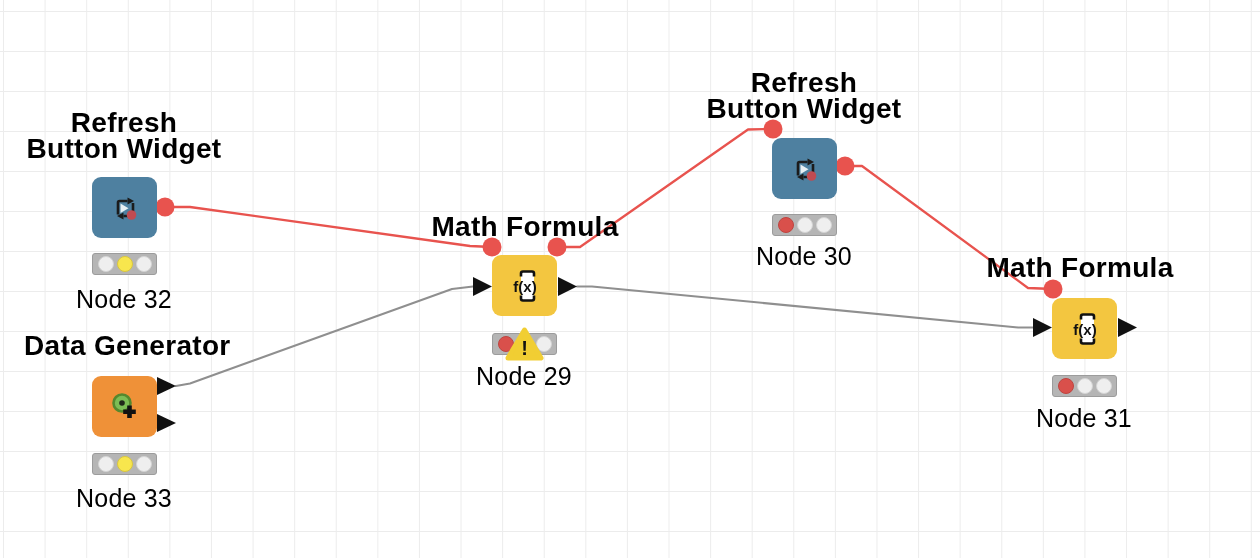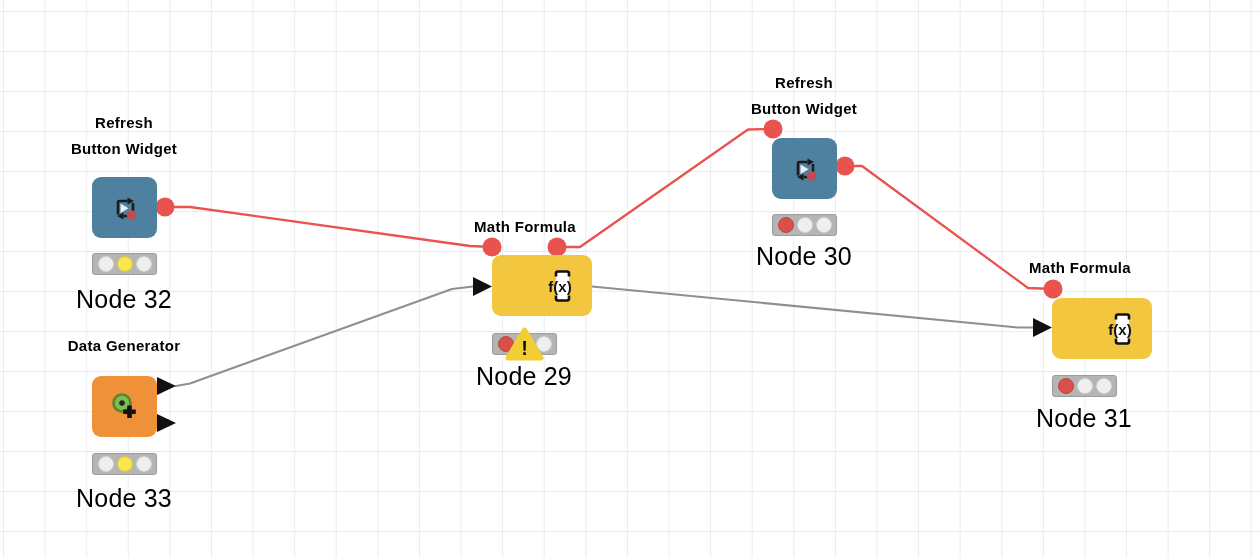--- a/index.html
+++ b/index.html
@@ -14,34 +14,34 @@
     background-image:
       linear-gradient(to right,#ececec 1px,transparent 1px),
       linear-gradient(to bottom,#ececec 1px,transparent 1px);
     background-size:41.6px 40px;
     background-position:3px 11px;
   }
   .layer{position:absolute;left:0;top:0;}
   .group{position:absolute;left:0;top:0;width:0;height:0;}
   .node-title{
     position:absolute;width:200px;text-align:center;
-    font-size:15px;font-weight:bold;color:#000;line-height:26px;letter-spacing:.3px;
+    font-size:28px;font-weight:bold;color:#000;line-height:26px;letter-spacing:.3px;
     white-space:nowrap;
   }
   .node-label{
     position:absolute;width:200px;text-align:center;
     font-size:25px;color:#000;line-height:26px;letter-spacing:.2px;white-space:nowrap;
   }
   .node-body{
     position:absolute;width:65px;height:61px;border-radius:9px;
     display:flex;align-items:center;justify-content:center;
   }
   .node-blue{background:#4E80A0;}
   .node-orange{background:#EF9138;}
-  .node-yellow{background:#F3C640;padding-left:35px;}
+  .node-yellow{background:#F3C640;}
   .traffic-light{
     position:absolute;width:65px;height:22px;box-sizing:border-box;
     background:#B5B5B5;border:1px solid #9C9C9C;border-radius:3px;
     display:flex;align-items:center;justify-content:center;gap:3px;
   }
   .light{
     width:16px;height:16px;border-radius:50%;box-sizing:border-box;
     background:#EFEFEF;border:1px solid #D4D4D4;
   }
   .light.yellow{background:#F8E64D;border-color:#D8C63E;}

